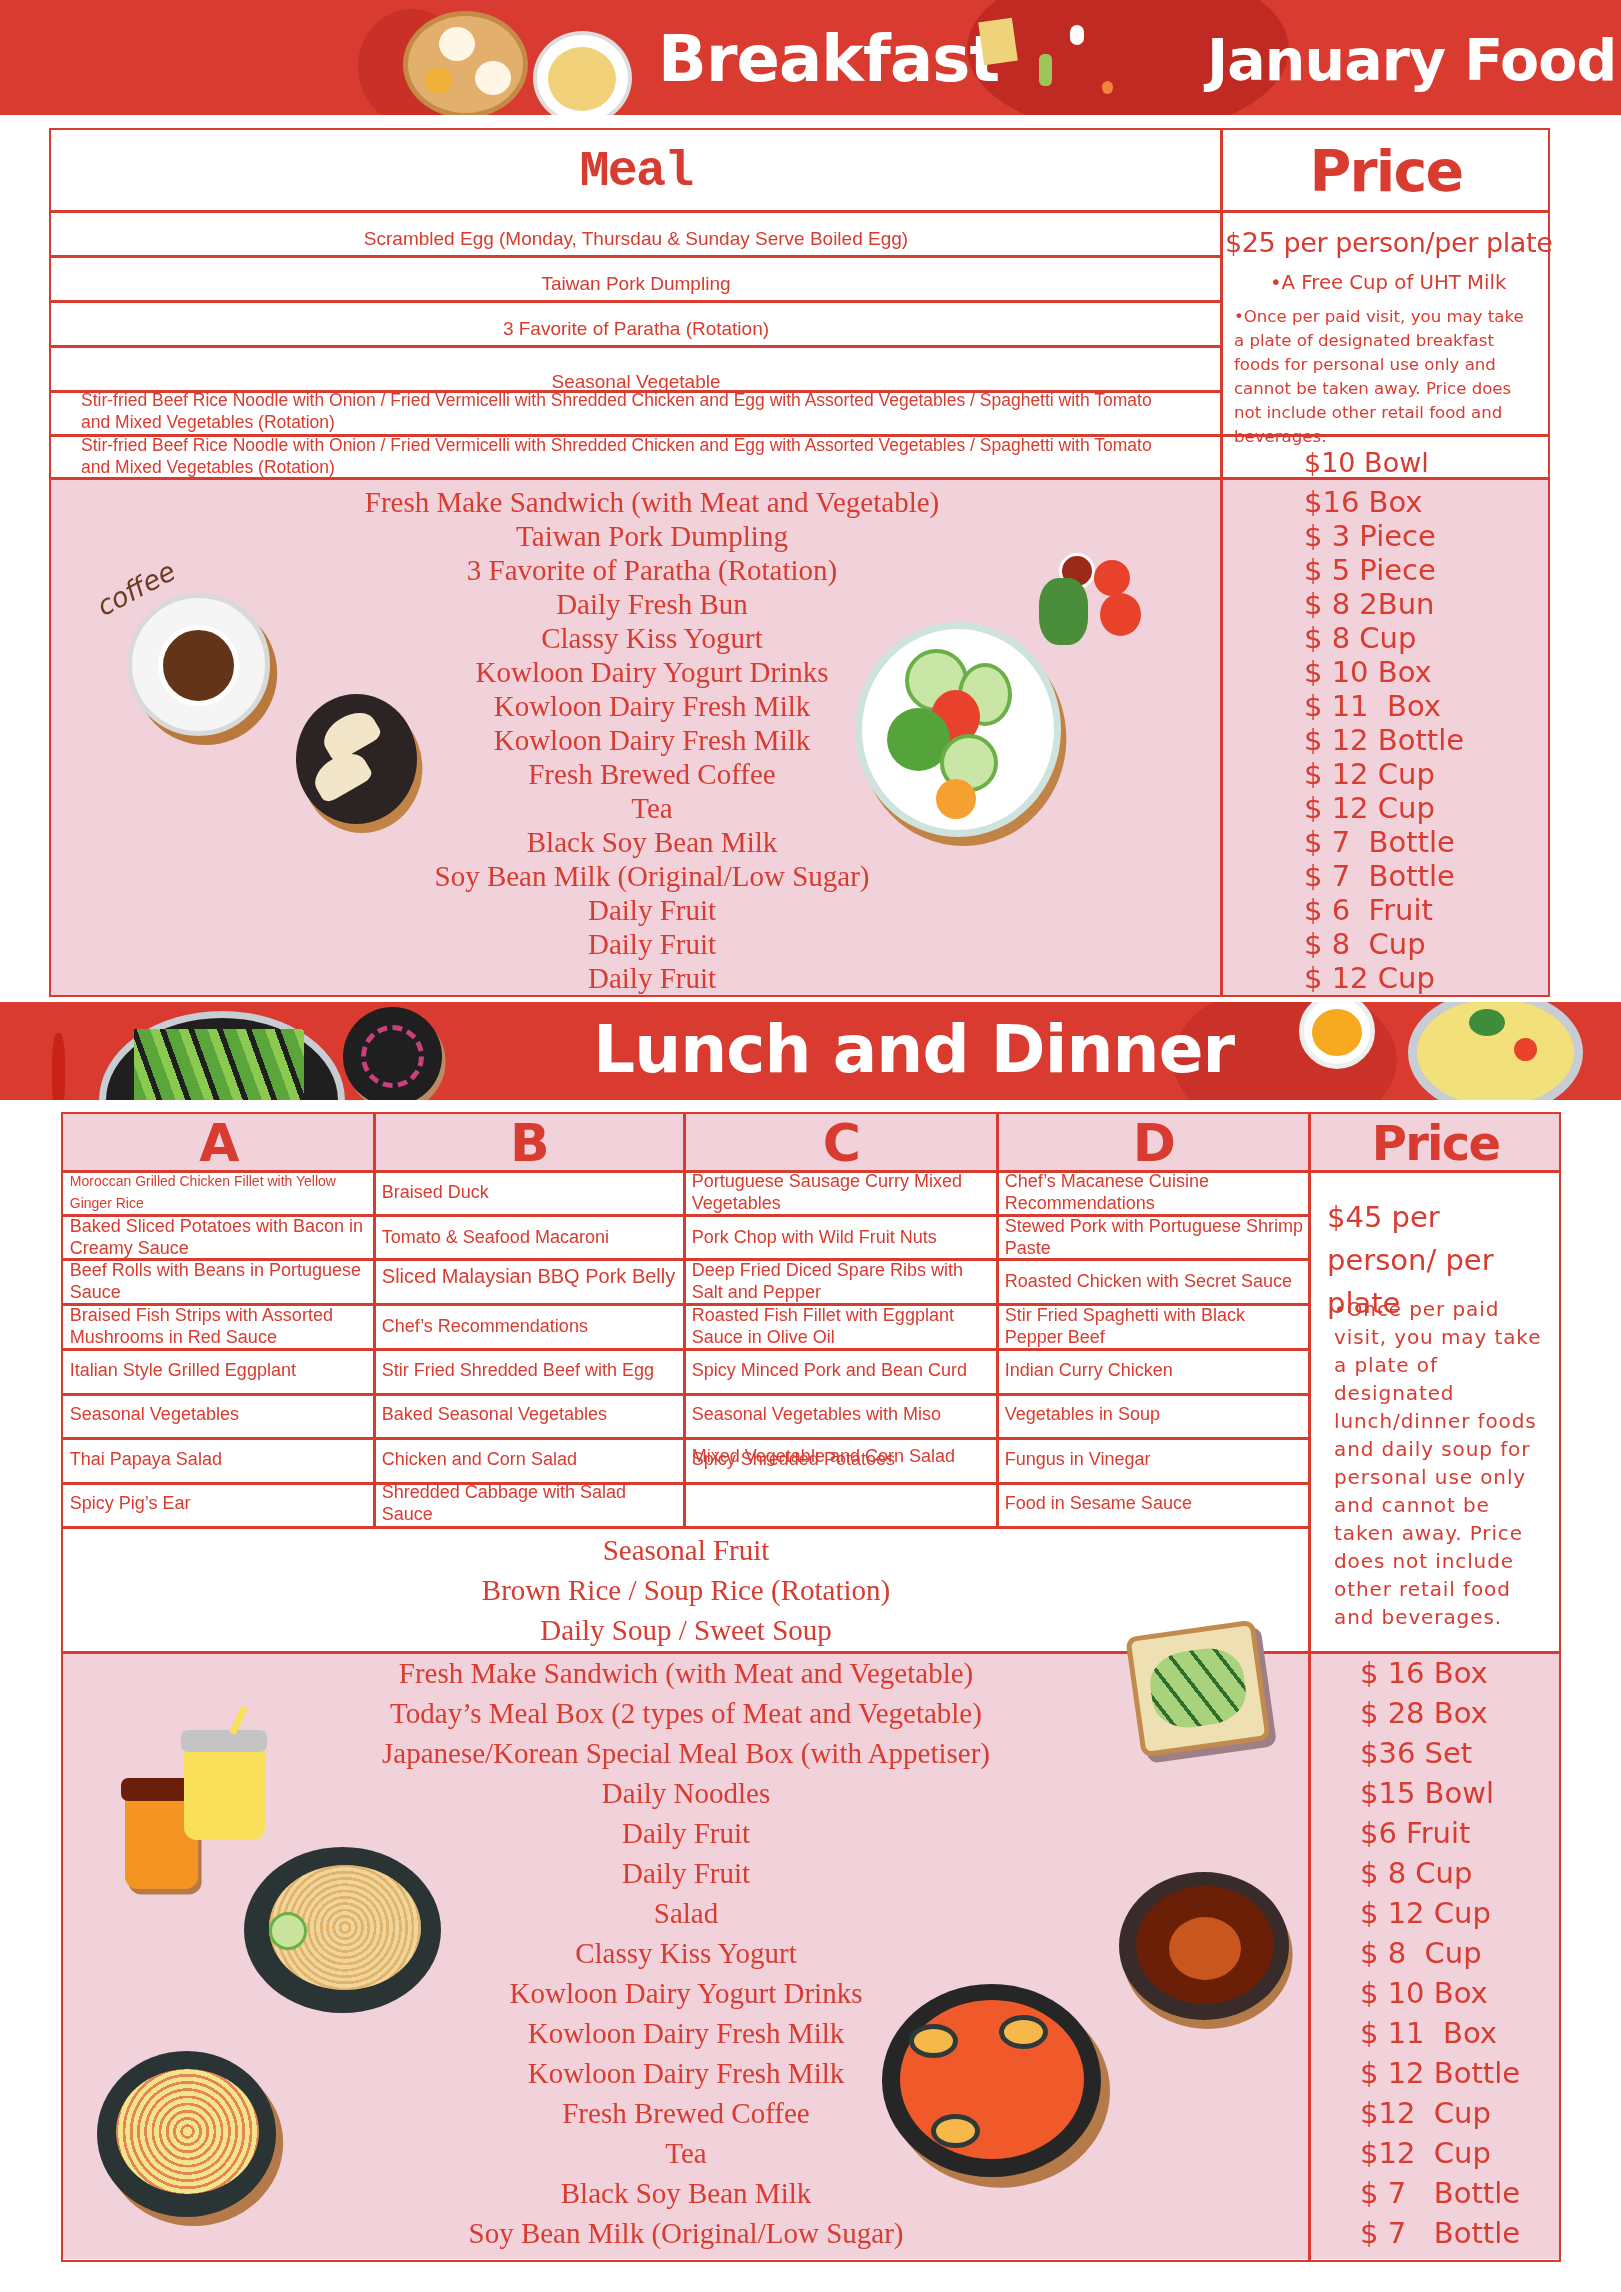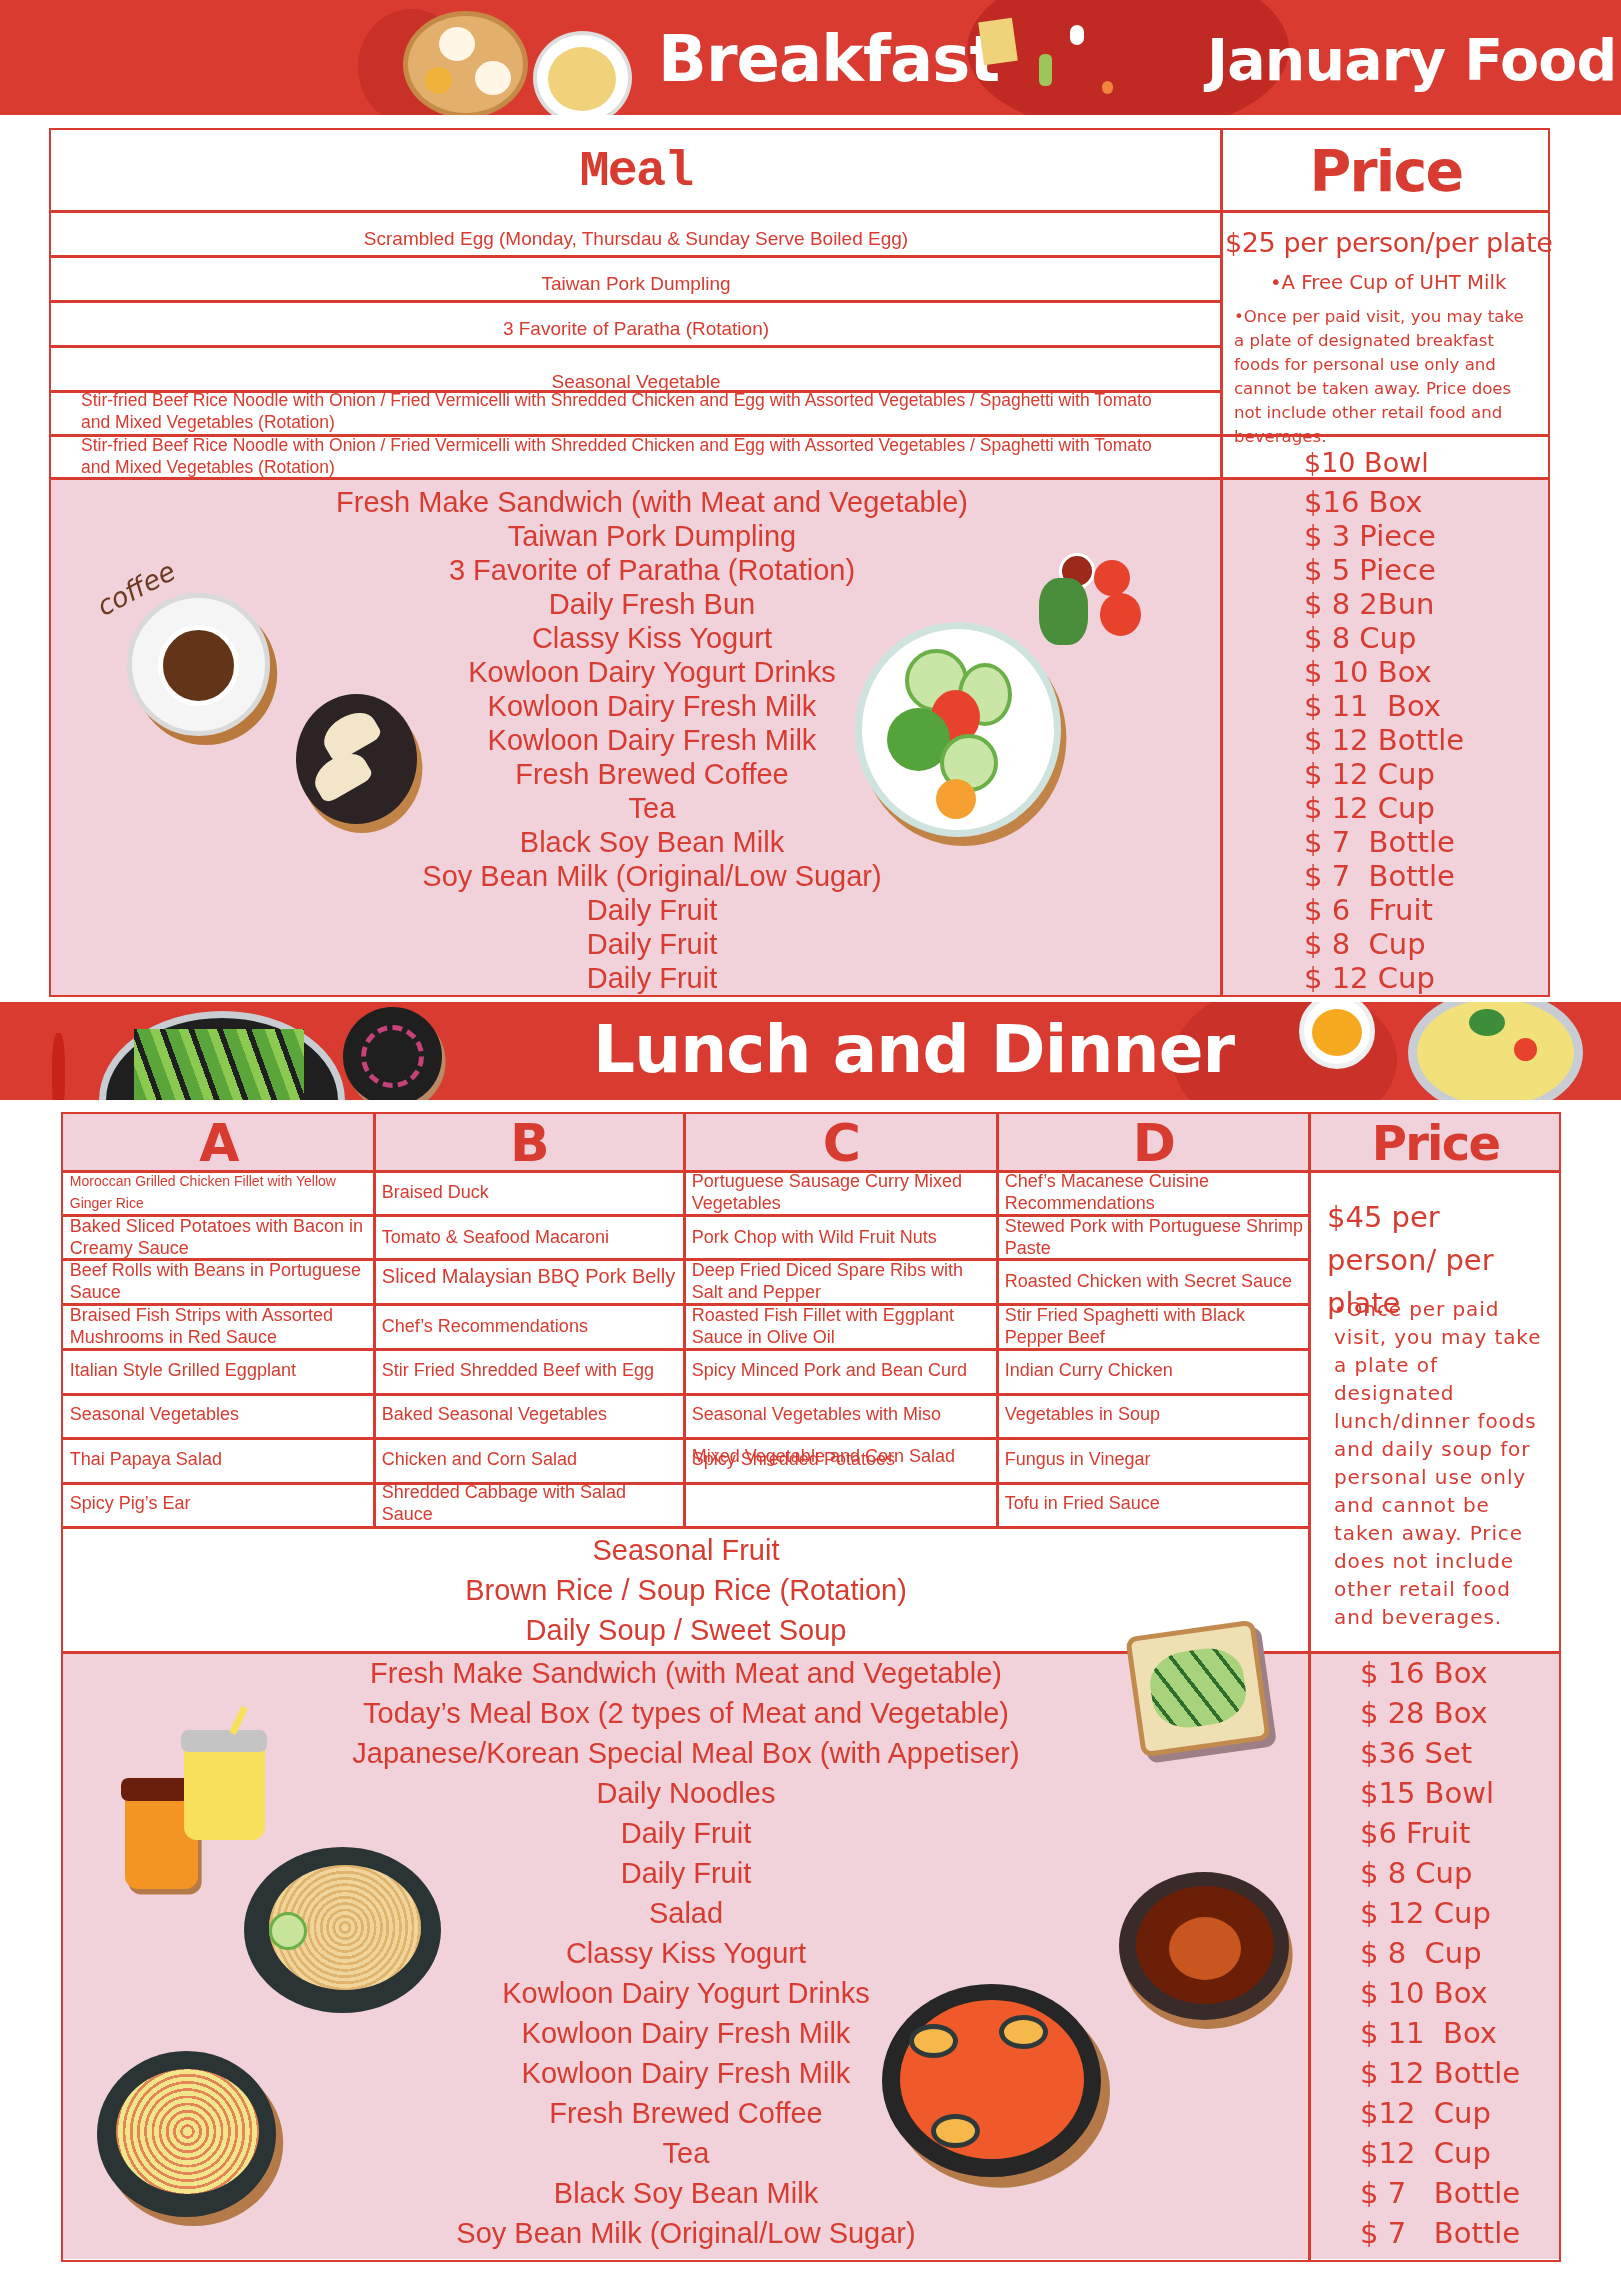--- a/index.html
+++ b/index.html
@@ -9,21 +9,21 @@
   .banner { position: absolute; left: 0; width: 1622px; background: #d93b30; overflow: hidden; }
   .banner .splash { position: absolute; border-radius: 50%; background: #b8261f; opacity: .75; }
   .banner-title { position: absolute; color: #fff; font-family: "DejaVu Sans", sans-serif; font-weight: bold; white-space: nowrap; letter-spacing: -0.9px; }
   .box { position: absolute; border: 2.7px solid #d83b30; }
   .hline { position: absolute; height: 2.7px; background: #d83b30; }
   .vline { position: absolute; width: 2.7px; background: #d83b30; }
   .pink { position: absolute; background: #f1d2db; }
   .cell-text { position: absolute; display: flex; align-items: center; color: #d83b30; font-family: "Liberation Sans", sans-serif; }
   .center { justify-content: center; text-align: center; }
   .heading { font-family: "DejaVu Sans", sans-serif; font-weight: bold; color: #d83b30; letter-spacing: -1.8px; }
-  .list { position: absolute; display: flex; flex-direction: column; align-items: center; font-family: Liberation Sans, sans-serif; color: #d83b30; }
+  .list { position: absolute; display: flex; flex-direction: column; align-items: center; font-family: Liberation Serif, serif; color: #d83b30; }
   .list span { display: block; white-space: nowrap; }
   .plist { position: absolute; display: flex; flex-direction: column; font-family: "DejaVu Sans", sans-serif; color: #d83b30; }
   .plist span { display: block; white-space: pre; }
   .note { position: absolute; font-family: "DejaVu Sans", sans-serif; color: #d83b30; }
   .deco { position: absolute; border-radius: 50%; }
 </style>
 </head>
 <body>
 
 <div class="banner" style="top:0;height:115px;">
@@ -190,21 +190,21 @@
     <div class="cell-text" style="left: 380px; top: 1394px; width: 301px; height: 41px; font-size: 18px; line-height: 21.5px; padding-left: 1.8px;">Baked Seasonal Vegetables</div>
     <div class="cell-text" style="left: 690px; top: 1394px; width: 303px; height: 41px; font-size: 18px; line-height: 21.5px; padding-left: 1.8px;">Seasonal Vegetables with Miso</div>
     <div class="cell-text" style="left: 1003px; top: 1394px; width: 302px; height: 41px; font-size: 18px; line-height: 21.5px; padding-left: 1.8px;">Vegetables in Soup</div>
     <div class="cell-text" style="left: 68px; top: 1439px; width: 302px; height: 41px; font-size: 18px; line-height: 21.5px; padding-left: 1.8px;">Thai Papaya Salad</div>
     <div class="cell-text" style="left: 380px; top: 1439px; width: 301px; height: 41px; font-size: 18px; line-height: 21.5px; padding-left: 1.8px;">Chicken and Corn Salad</div>
     <div class="cell-text" style="left: 690px; top: 1439px; width: 303px; height: 41px; font-size: 18px; line-height: 21.5px; padding-left: 1.8px;">Spicy Shredded Potatoes</div>
     <div class="cell-text" style="left: 1003px; top: 1439px; width: 302px; height: 41px; font-size: 18px; line-height: 21.5px; padding-left: 1.8px;">Fungus in Vinegar</div>
     <div class="cell-text" style="left: 68px; top: 1483px; width: 302px; height: 41px; font-size: 18px; line-height: 21.5px; padding-left: 1.8px;">Spicy Pig’s Ear</div>
     <div class="cell-text" style="left: 380px; top: 1483px; width: 301px; height: 41px; font-size: 18px; line-height: 21.5px; padding-left: 1.8px;">Shredded Cabbage with Salad Sauce</div>
     <div class="cell-text" style="left: 690px; top: 1436px; width: 303px; height: 41px; font-size: 18px; line-height: 21.5px; padding-left: 1.8px;">Mixed Vegetable and Corn Salad</div>
-    <div class="cell-text" style="left: 1003px; top: 1483px; width: 302px; height: 41px; font-size: 18px; line-height: 21.5px; padding-left: 1.8px;">Tofu in Fried Sauce</div>
+    <div class="cell-text" style="left: 1003px; top: 1483px; width: 302px; height: 41px; font-size: 18px; line-height: 21.5px; padding-left: 1.8px;">Food in Sesame Sauce</div>
   </div>
 
 <div class="list" style="left:64px;top:1530px;width:1244px;font-size:29px;line-height:40px;">
     <span>Seasonal Fruit</span>
     <span>Brown Rice / Soup Rice (Rotation)</span>
     <span>Daily Soup / Sweet Soup</span>
   </div>
 
 <div class="note" style="left:1327px;top:1196px;width:228px;font-size:29px;line-height:43px;">$45 per person/ per plate</div>
 <div class="note" style="left:1334px;top:1295px;width:215px;font-size:20px;line-height:28px;letter-spacing:0.9px;">•Once per paid visit, you may take a plate of designated lunch/dinner foods and daily soup for personal use only and cannot be taken away. Price does not include other retail food and beverages.</div>

